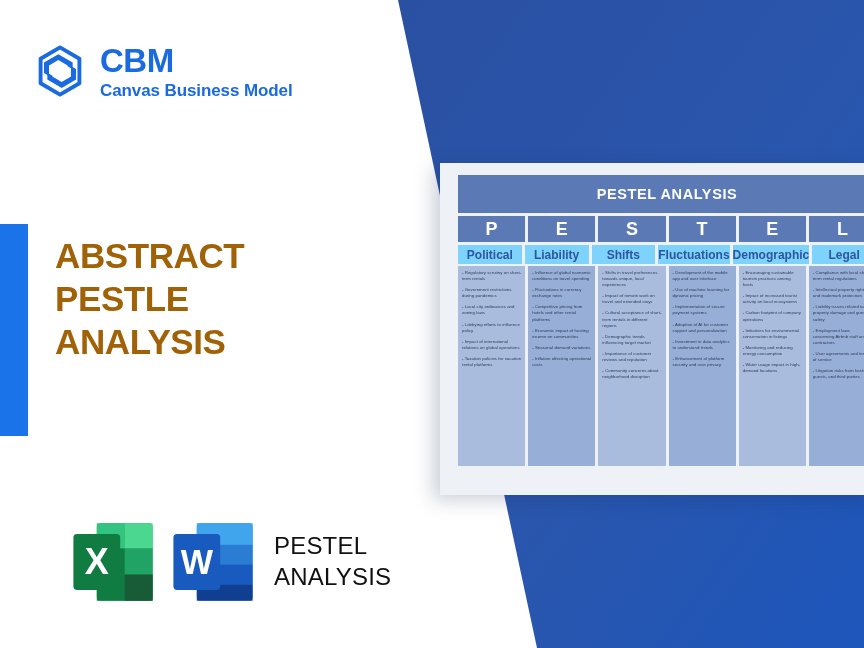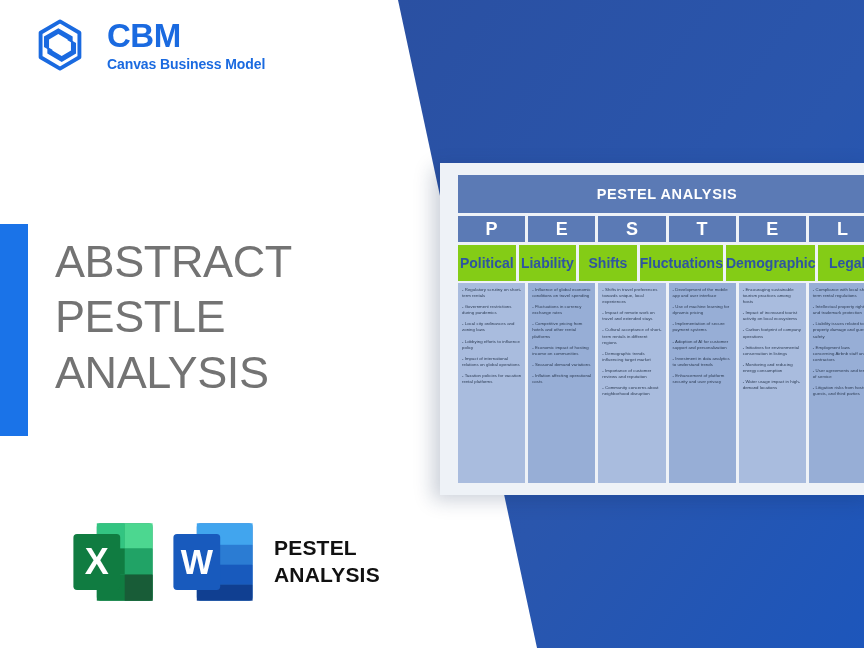--- a/index.html
+++ b/index.html
@@ -15,52 +15,52 @@
   }
 
   
   .accent-bar {
     position: absolute; left: 0; top: 224px; width: 28px; height: 212px;
     background: #1a73e8; z-index: 4;
   }
 
   
   .logo-wrap {
-    position: absolute; left: 33px; top: 18px;
-    display: flex; align-items: center; gap: 20px; z-index: 5;
+    position: absolute; left: 33px; top: 44px;
+    display: flex; align-items: center; gap: 13px; z-index: 5;
   }
   .logo-mark { width: 54px; height: 54px; flex: 0 0 54px; }
   .logo-text { line-height: 1; }
   .logo-title {
     font-size: 33px; font-weight: 700; color: #1a6ae0;
     letter-spacing: -0.5px; line-height: 1.05;
   }
   .logo-sub {
-    font-size: 14px; font-weight: 700; color: #1a6ae0;
+    font-size: 17px; font-weight: 700; color: #1a6ae0;
     letter-spacing: -0.1px; margin-top: 3px;
   }
 
   
   .page-title {
     position: absolute; left: 55px; top: 234px; z-index: 5;
-    font-size: 45px; font-weight: 400; color: #737373;
+    font-size: 35px; font-weight: 700; color: #a16207;
     line-height: 1.23; letter-spacing: -0.4px;
     white-space: pre-line;
   }
 
   
   .bottom-row {
     position: absolute; left: 68px; top: 516px; z-index: 5;
     display: flex; align-items: center; gap: 0;
   }
   .office-icon { width: 90px; height: 92px; flex: 0 0 90px; }
   .office-icon.word { margin-left: 10px; }
   .bottom-label {
     margin-left: 16px;
-    font-size: 21px; font-weight: 700; color: #111111;
+    font-size: 24px; font-weight: 400; color: #111111;
     line-height: 1.28; letter-spacing: 0.2px; white-space: pre-line;
   }
 
   
   .pestel-card {
     position: absolute; left: 440px; top: 163px;
     width: 436px; height: 332px;
     background: #eef2f7;
     box-shadow: -7px 5px 18px rgba(20,40,80,0.22);
     z-index: 3;
@@ -76,23 +76,23 @@
 
   .letter-row { display: flex; gap: 3px; margin-top: 3px; }
   .letter-cell {
     flex: 1 1 0; background: #5b7ab5; color: #ffffff;
     height: 26px; display: flex; align-items: center; justify-content: center;
     font-size: 18px; font-weight: 700;
   }
 
   .name-row { display: flex; gap: 3px; margin-top: 3px; }
   .name-cell {
-    flex: 1 1 0; background: #84cc16; color: #2e55a0;
-    height: 36px; display: flex; align-items: center; justify-content: center;
-    font-size: 14px; font-weight: 700; white-space: nowrap;
+    flex: 1 1 0; background: #7dd3fc; color: #2e55a0;
+    height: 19px; display: flex; align-items: center; justify-content: center;
+    font-size: 12px; font-weight: 700; white-space: nowrap;
   }
 
   .body-row { display: flex; gap: 3px; margin-top: 2px; }
   .body-cell {
     flex: 1 1 0; background: #a9bcde; padding: 4px 4px 6px 4px;
     min-height: 200px;
   }
   .body-cell.alt { background: #97aed6; }
   .bullet {
     font-size: 4.3px; line-height: 1.42; color: #2b3a52;

